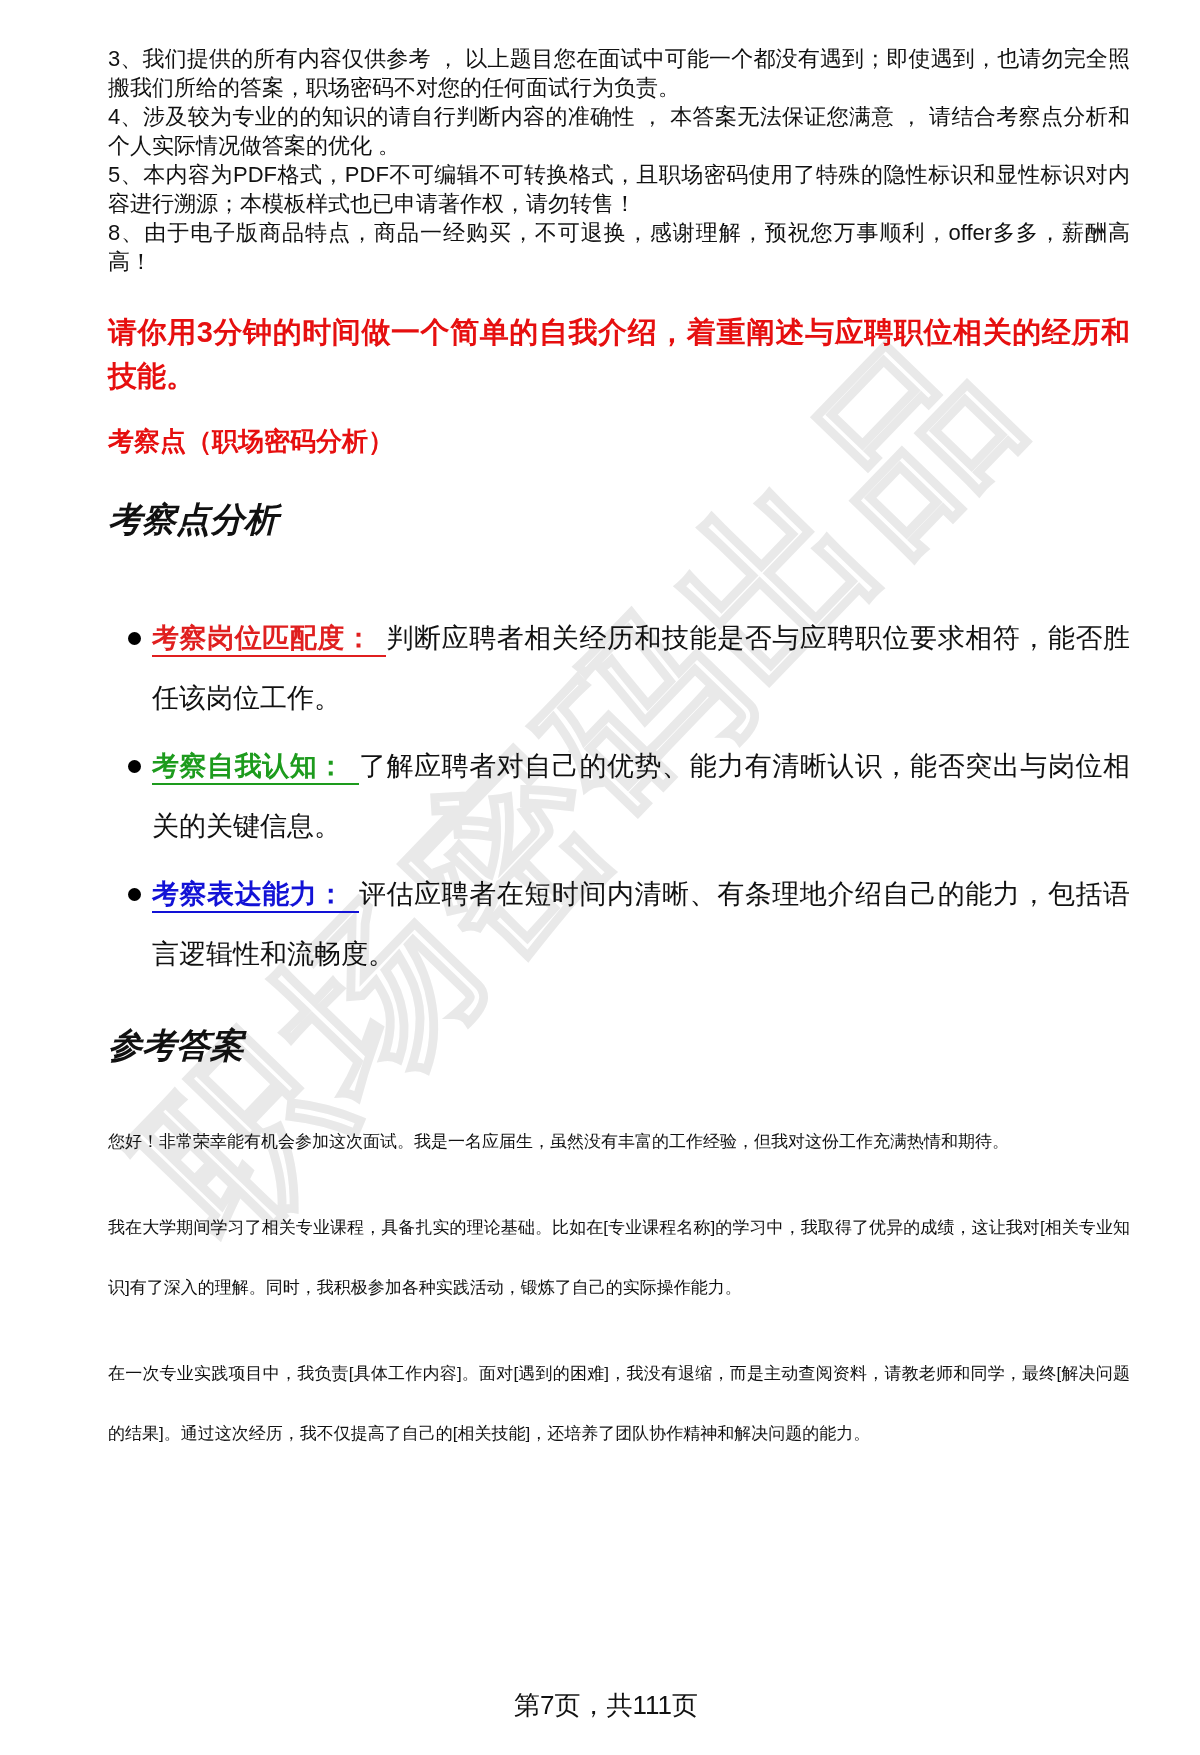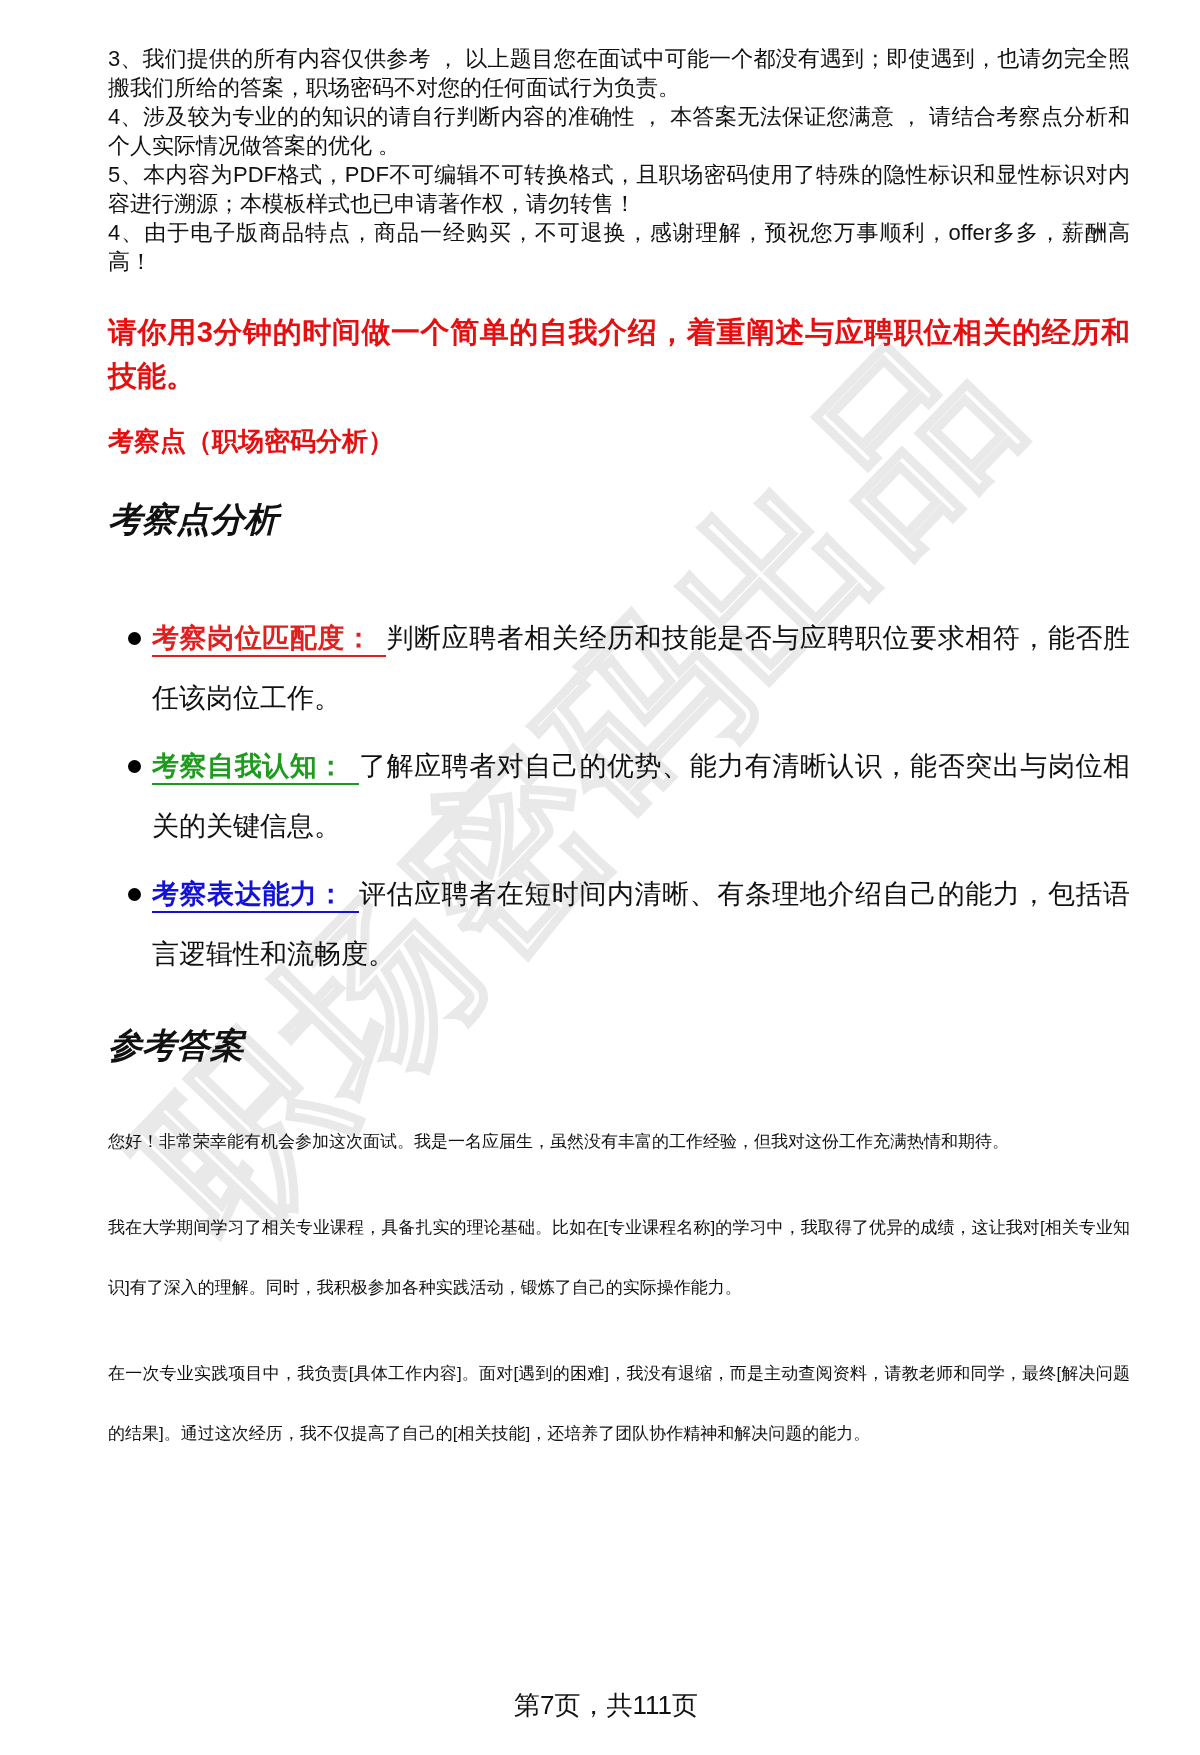--- a/index.html
+++ b/index.html
@@ -108,21 +108,21 @@
 <div class="page">
 
   <div class="watermark">职场密码出品</div>
 
   <div class="content">
 
     <div class="disclaimers">
       <p>3、我们提供的所有内容仅供参考 ， 以上题目您在面试中可能一个都没有遇到；即使遇到，也请勿完全照搬我们所给的答案，职场密码不对您的任何面试行为负责。</p>
       <p>4、涉及较为专业的的知识的请自行判断内容的准确性 ， 本答案无法保证您满意 ， 请结合考察点分析和个人实际情况做答案的优化 。</p>
       <p>5、本内容为PDF格式，PDF不可编辑不可转换格式，且职场密码使用了特殊的隐性标识和显性标识对内容进行溯源；本模板样式也已申请著作权，请勿转售！</p>
-      <p>4、由于电子版商品特点，商品一经购买，不可退换，感谢理解，预祝您万事顺利，offer多多，薪酬高高！</p>
+      <p>8、由于电子版商品特点，商品一经购买，不可退换，感谢理解，预祝您万事顺利，offer多多，薪酬高高！</p>
     </div>
 
     <p class="question">请你用3分钟的时间做一个简单的自我介绍，着重阐述与应聘职位相关的经历和技能。</p>
 
     <p class="analysis-tag">考察点（职场密码分析）</p>
 
     <h2 class="section-heading">考察点分析</h2>
 
     <ul class="points">
       <li><span class="pt-label red">考察岗位匹配度：</span><span class="pt-text">判断应聘者相关经历和技能是否与应聘职位要求相符，能否胜任该岗位工作。</span></li>

